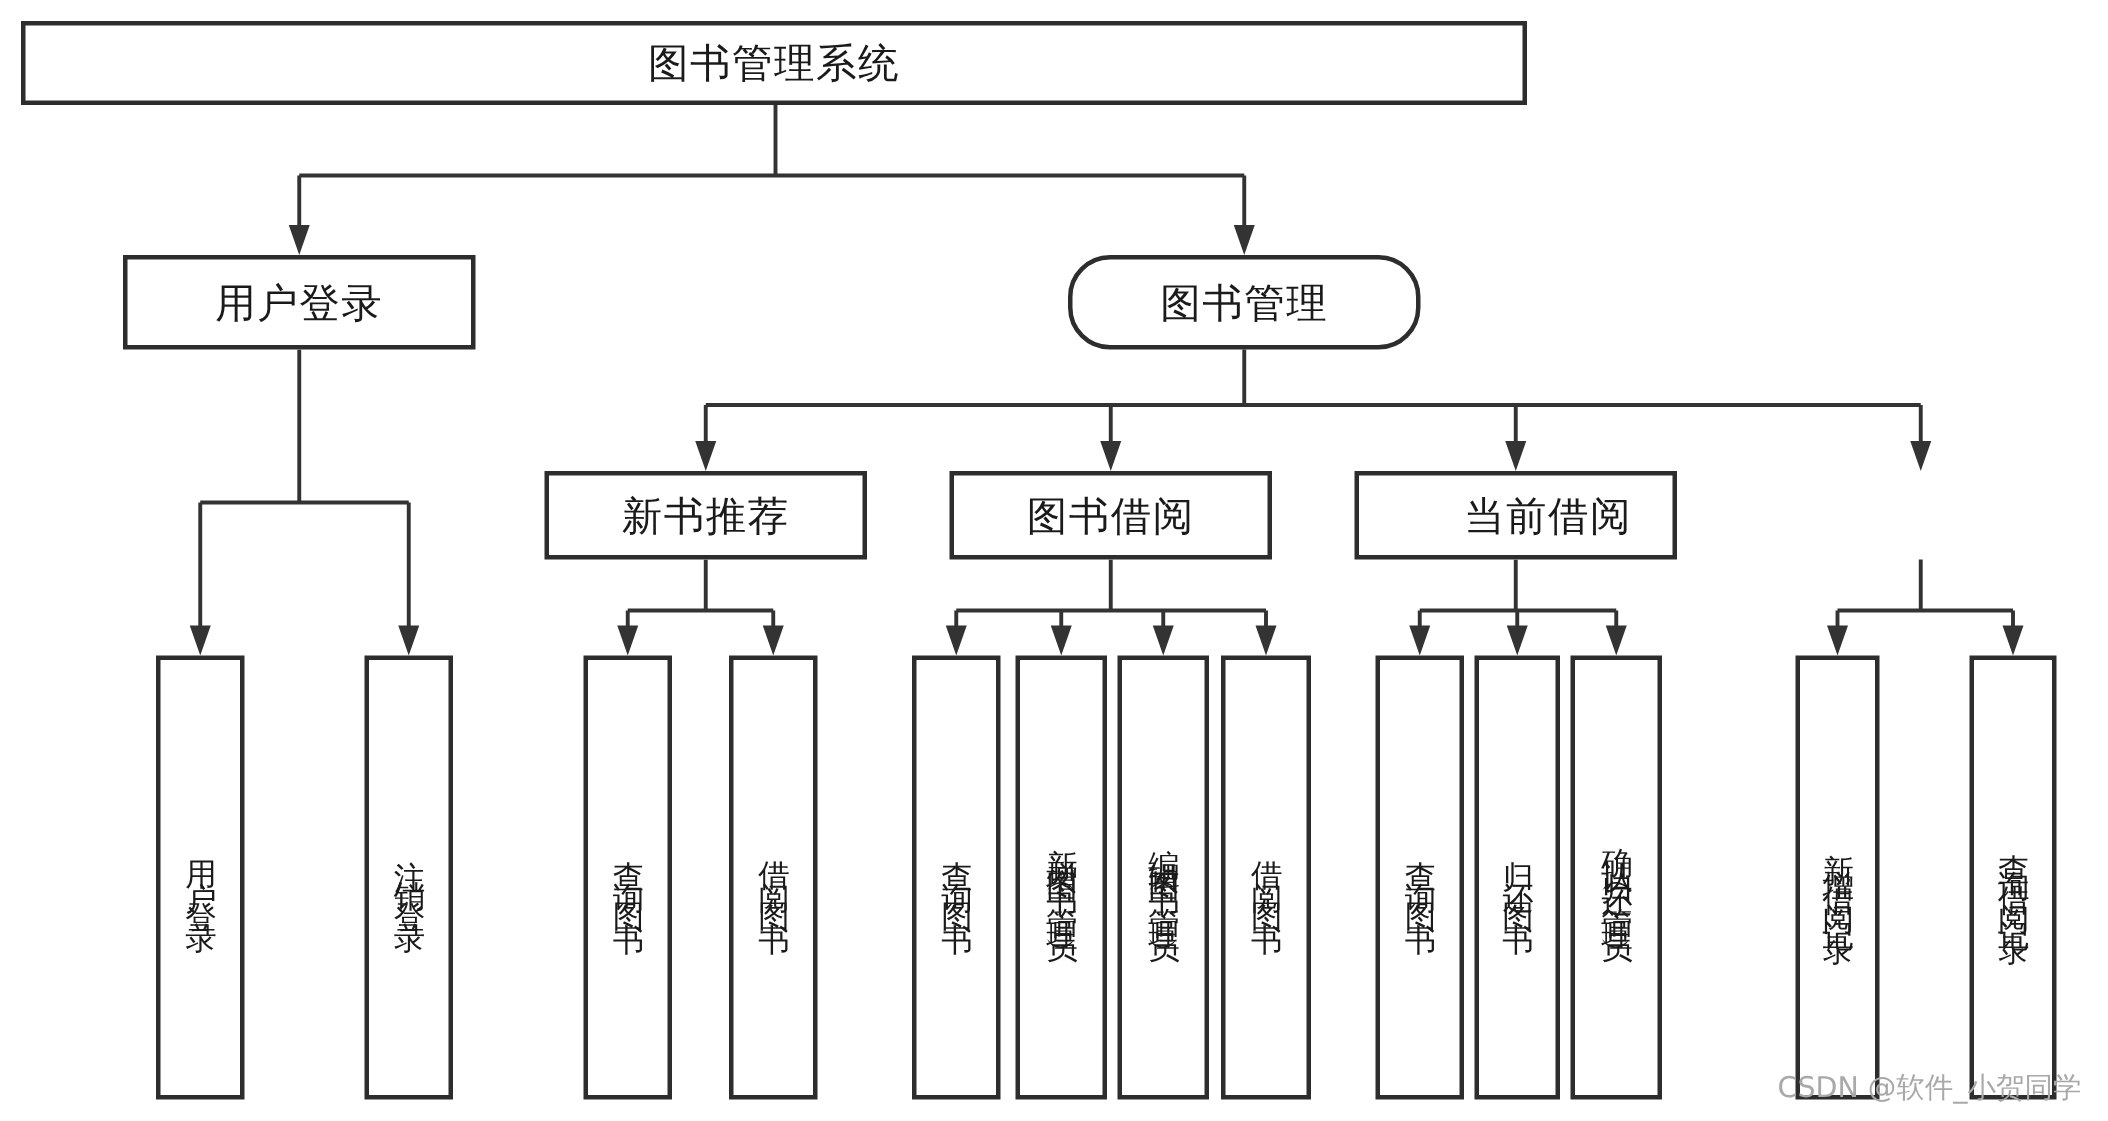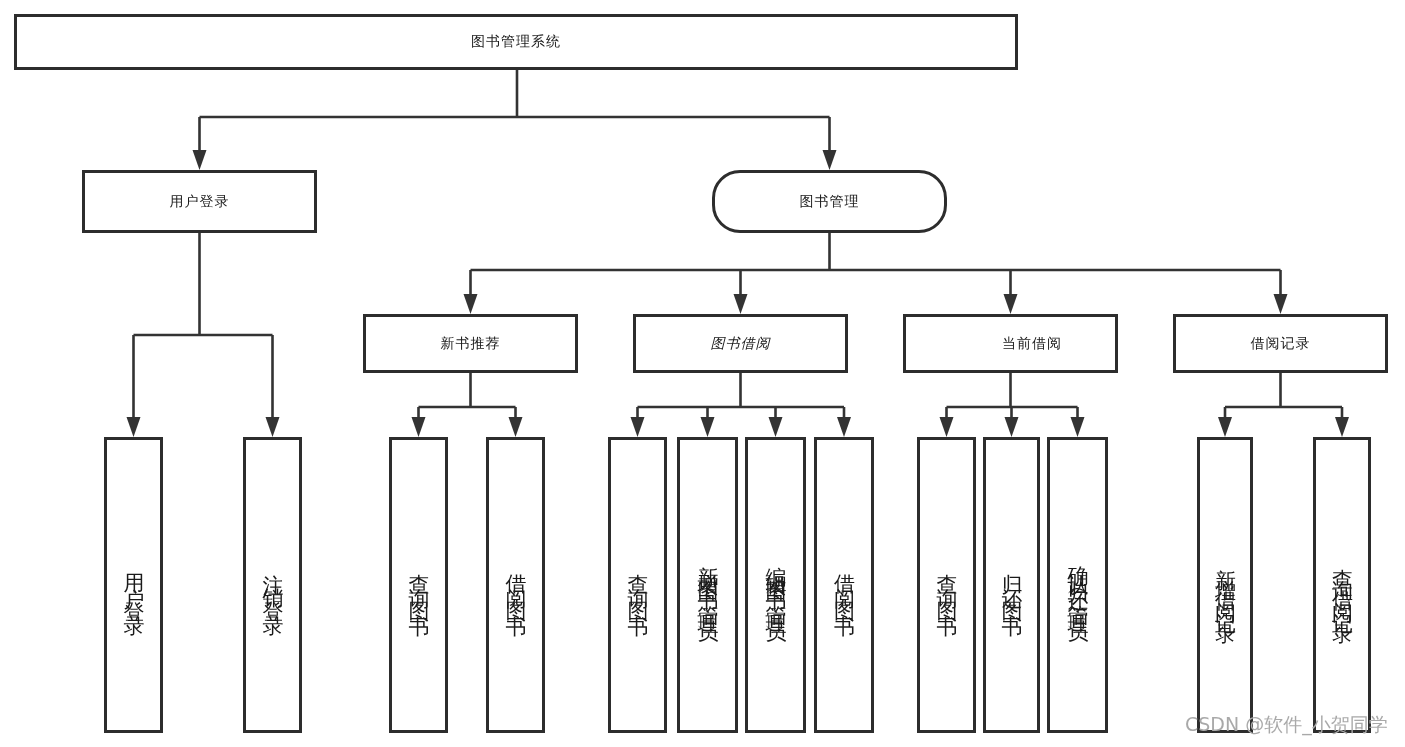--- a/index.html
+++ b/index.html
@@ -31,21 +31,21 @@
   .arrowheads path { fill: var(--line); stroke: none; }
 
   .hnode {
     position: absolute;
     background: var(--background);
     border: 3px solid var(--border);
     display: flex;
     align-items: center;
     justify-content: center;
     color: var(--text);
-    font-size: 14px;
+    font-size: 27px;
     letter-spacing: 1px;
     z-index: 1;
   }
 
   .leaf {
     position: absolute;
     top: 437px;
     height: 296px;
     background: var(--background);
     border: 3px solid var(--border);
@@ -64,21 +64,21 @@
   }
   .vt-4 { letter-spacing: 14px; }
   .vt-6 { letter-spacing: 11px; }
   .vt-9 { letter-spacing: 8px; }
 
   
   #root   { left: 14px;  top: 14px;  width: 1004px; height: 56px; }
   #l2-0   { left: 82px;  top: 170px; width: 235px;  height: 63px; }
   #l2-1   { left: 712px; top: 170px; width: 235px;  height: 63px; border-radius: 28px; }
   #l3-0   { left: 363px; top: 314px; width: 215px;  height: 59px; justify-content: center; }
-  #l3-1   { left: 633px; top: 314px; width: 215px;  height: 59px; font-style: italic; }
+  #l3-1   { left: 633px; top: 314px; width: 215px;  height: 59px; }
   #l3-2   { left: 903px; top: 314px; width: 215px;  height: 59px; padding-left: 43px; }
   #l3-3   { left: 1173px;top: 314px; width: 215px;  height: 59px; }
 
   #leaf-0  { left: 104px;  width: 59px; }
   #leaf-1  { left: 243px;  width: 59px; }
   #leaf-2  { left: 389px;  width: 59px; }
   #leaf-3  { left: 486px;  width: 59px; }
   #leaf-4  { left: 608px;  width: 59px; }
   #leaf-5  { left: 677px;  width: 61px; }
   #leaf-6  { left: 745px;  width: 61px; }
@@ -181,23 +181,20 @@
 
   <div id="l3-0" class="hnode">
     <span>新书推荐</span>
   </div>
   <div id="l3-1" class="hnode">
     <span>图书借阅</span>
   </div>
   <div id="l3-2" class="hnode">
     <span>当前借阅</span>
   </div>
-  <div id="l3-3" class="hnode">
-    <span>借阅记录</span>
-  </div>
 
   <div id="leaf-0" class="leaf">
     <span class="vtext vt-4">用户登录</span>
   </div>
   <div id="leaf-1" class="leaf">
     <span class="vtext vt-4">注销登录</span>
   </div>
   <div id="leaf-2" class="leaf">
     <span class="vtext vt-4">查询图书</span>
   </div>

